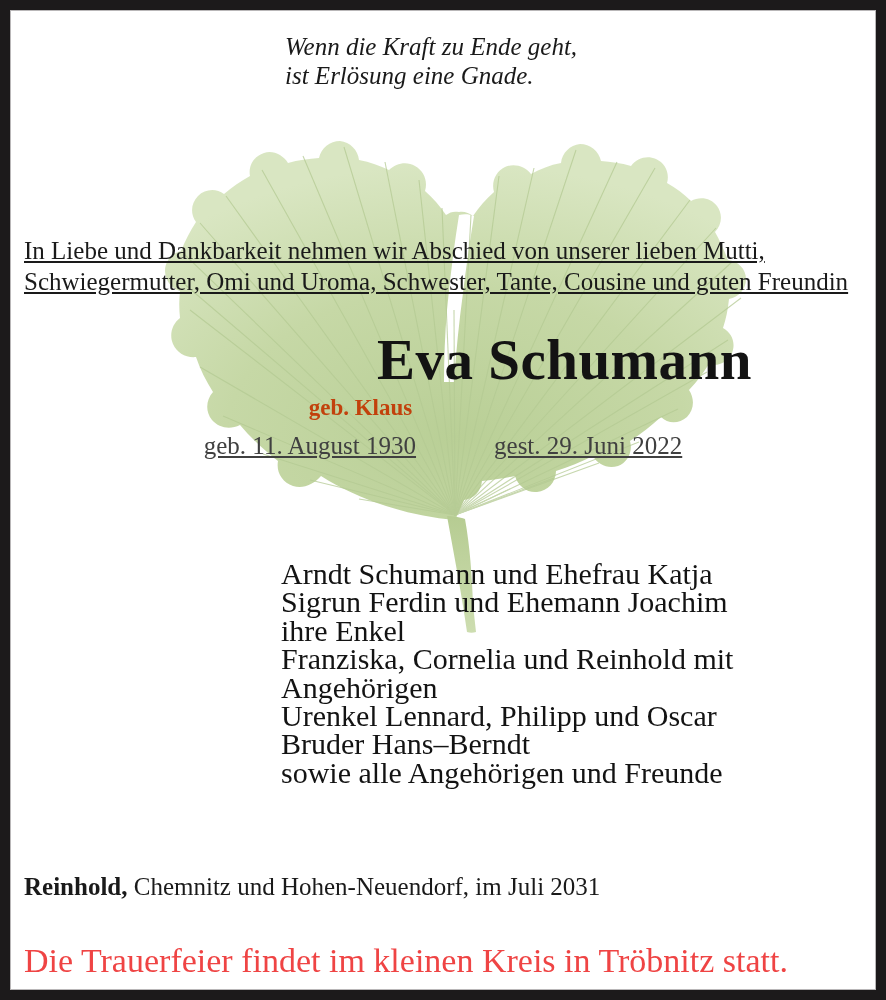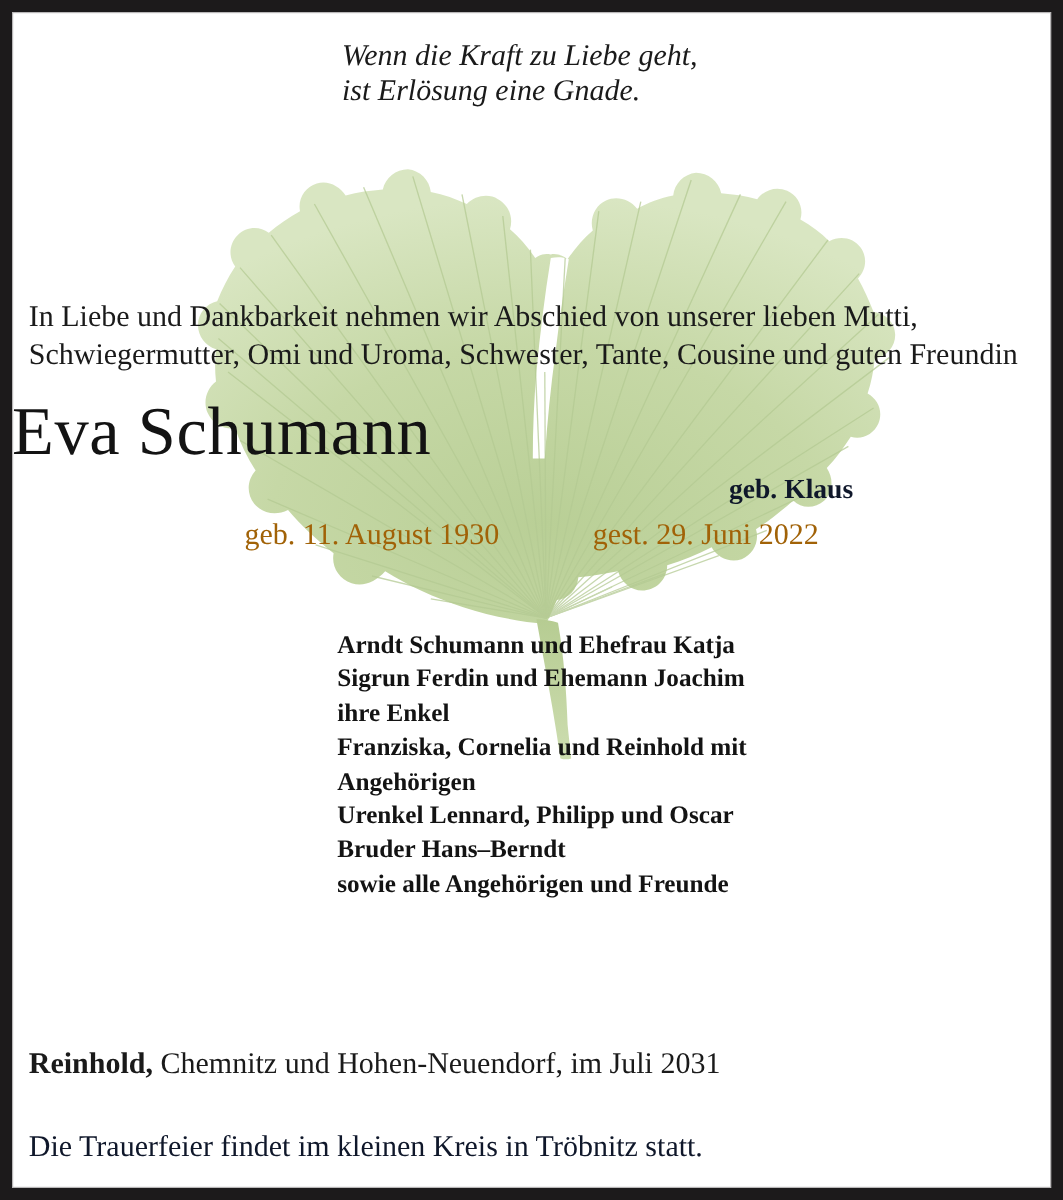--- a/index.html
+++ b/index.html
@@ -64,89 +64,91 @@
     top: 108px;
     font-size: 25px;
     line-height: 30px;
     color: #1a1a1a;
     white-space: pre-line;
   }
 
   .intro-b {
     position: absolute;
     left: 14px;
-    top: 239px;
+    top: 225px;
     width: 840px;
     font-size: 25px;
     line-height: 31px;
     color: #1a1a1a;
     white-space: pre-line;
+    text-decoration: underline;
   }
 
   .name {
     position: absolute;
     left: 0;
     top: 320px;
     width: 742px;
-    text-align: left;
+    text-align: right;
     font-size: 57px;
-    font-weight: normal;
+    font-weight: bold;
     letter-spacing: 0.5px;
     color: #131313;
     line-height: 60px;
   }
 
   .maiden {
     position: absolute;
     left: 0;
     top: 385px;
     width: 701px;
-    text-align: right;
+    text-align: center;
     font-size: 23px;
     font-weight: bold;
-    color: #0f172a;
+    color: #c2410c;
   }
 
   .dates {
     position: absolute;
     left: 0;
     top: 422px;
     width: 866px;
     text-align: center;
     font-size: 25px;
-    color: #a16207;
+    color: #404040;
+    text-decoration: underline;
   }
   .dates .born { margin-right: 78px; }
 
   .family {
     position: absolute;
     left: 271px;
-    top: 513px;
-    font-size: 21px;
+    top: 550px;
+    font-size: 30px;
     line-height: 28.4px;
-    font-weight: bold;
+    font-weight: normal;
     color: #131313;
     white-space: pre-line;
   }
 
   .place {
     position: absolute;
     left: 14px;
     top: 863px;
     font-size: 25px;
     color: #1a1a1a;
   }
   .place .city { font-weight: bold; }
 
   .closing {
     position: absolute;
     left: 14px;
     top: 932px;
-    font-size: 25px;
-    color: #0f172a;
+    font-size: 34px;
+    color: #ef4444;
   }
 </style>
 </head>
 <body>
 
 <div class="notice">
   <div class="inner-hairline"></div>
 
   <div class="leaf-layer">
     <svg width="866" height="980" viewBox="0 0 866 980" xmlns="http://www.w3.org/2000/svg">
@@ -278,21 +280,21 @@
           C 464 604 465 613 466 622
           C 463 623 460 623 457 622
           C 453 594 448 566 443 539
           C 441 528 439 517 437 506 Z"></path>
       </g>
     </svg>
   </div>
 
   <div class="page">
 
-    <div class="quote">Wenn die Kraft zu Liebe geht,
+    <div class="quote">Wenn die Kraft zu Ende geht,
 ist Erlösung eine Gnade.</div>
 
 
     <div class="intro-b">In Liebe und Dankbarkeit nehmen wir Abschied von unserer lieben Mutti, Schwiegermutter, Omi und Uroma, Schwester, Tante, Cousine und guten Freundin</div>
 
     <div class="name">Eva Schumann</div>
 
     <div class="maiden">geb. Klaus</div>
 
     <div class="dates">

